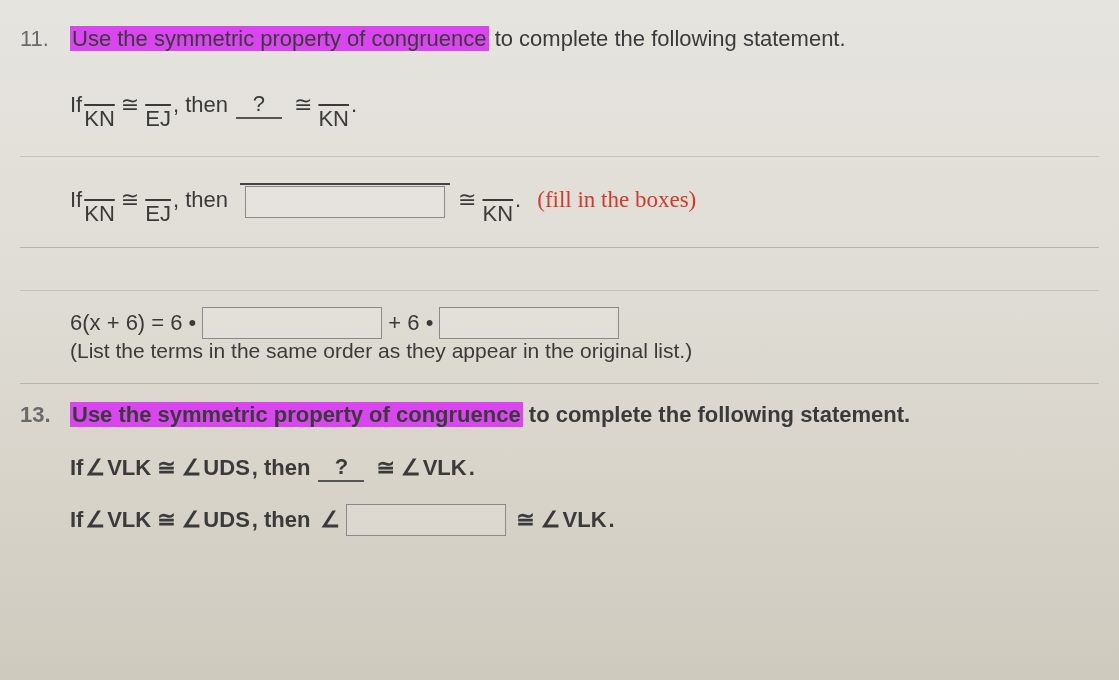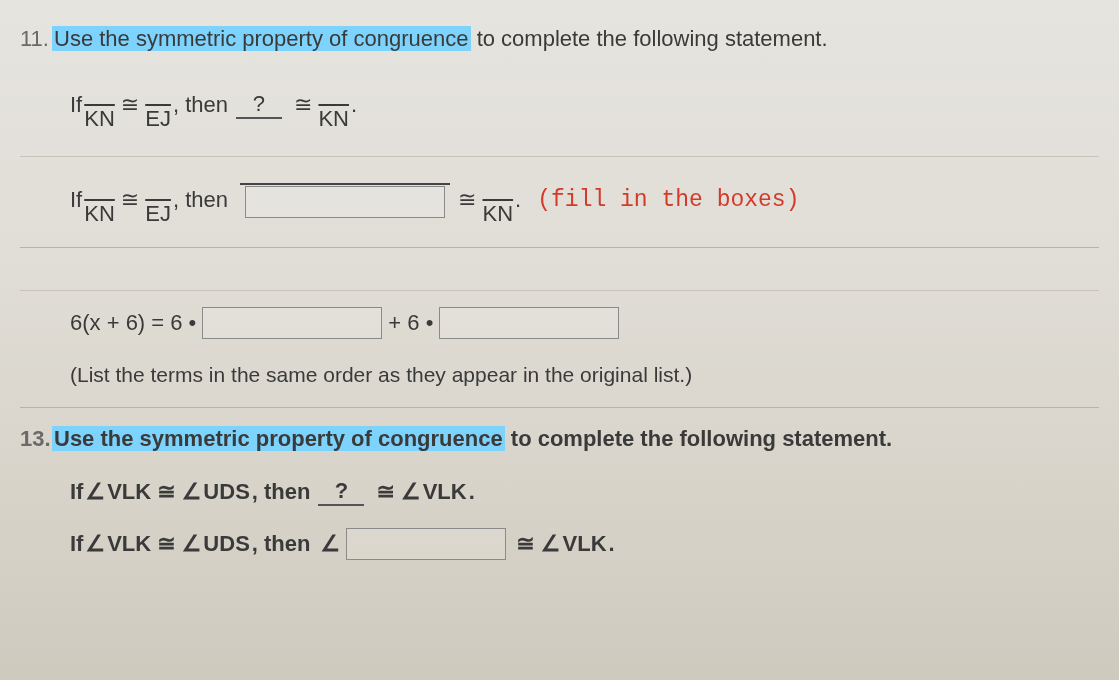--- a/index.html
+++ b/index.html
@@ -13,24 +13,24 @@
     color: #3a3a3a;
     font-size: 22px;
     -webkit-font-smoothing: antialiased;
   }
   .page { padding: 8px 20px 0 20px; }
   .problem {
     border-bottom: 1px solid #b8b3a8;
     padding: 18px 0 20px 0;
   }
   .problem:last-child { border-bottom: none; font-weight: bold; }
-  .row1 { display: flex; align-items: flex-start; }
+  .row1 { display: flex; align-items: flex-start; gap: 18px; }
   .num { color: #6a6a6a; width: 32px; flex: 0 0 auto; }
   .body { flex: 1; }
-  .hl { background: #7dd3fc; padding: 0 2px; }
+  .hl { background: #d946ef; padding: 0 2px; }
   .indent { margin-left: 50px; margin-top: 26px; display: flex; align-items: center; flex-wrap: wrap; gap: 2px; }
   .indent2 { margin-left: 50px; margin-top: 22px; }
   .overline { text-decoration: overline; margin-top: 28px; }
   .blankline {
     display: inline-block;
     border-bottom: 2px solid #555;
     min-width: 46px;
     text-align: center;
     padding: 0 6px;
     margin: 0 6px;
@@ -42,22 +42,22 @@
     height: 32px;
     vertical-align: middle;
     margin: 0 4px;
   }
   .inputbox.wide { width: 200px; }
   .inputbox.mid  { width: 180px; }
   .inputbox.sm   { width: 22px; height: 22px; }
   .inputbox.md2  { width: 160px; }
   .cong { font-family: 'Cambria Math','STIXGeneral',serif; padding: 0 4px; }
   .ang  { font-family: 'Cambria Math','STIXGeneral',serif; }
-  .red  { color: #d23a2a; font-family: Liberation Mono, monospace; font-size: 23px; margin-left: 14px; }
-  .note { margin-left: 50px; margin-top: 24px; font-size: 21px; }
+  .red  { color: #d23a2a; font-family: Liberation Serif, serif; font-size: 23px; margin-left: 14px; }
+  .note { margin-left: 50px; margin-top: 0; font-size: 21px; }
   .eq   { margin-left: 120px; margin-top: 24px; font-size: 22px; }
   .answerrow {
     border-top: 1px solid #c8c3b8;
     margin-top: 24px;
     padding-top: 16px;
   }
   .answerrow .indent { margin-top: 0; }
   .segwrap {
     display: inline-flex;
     flex-direction: column;

